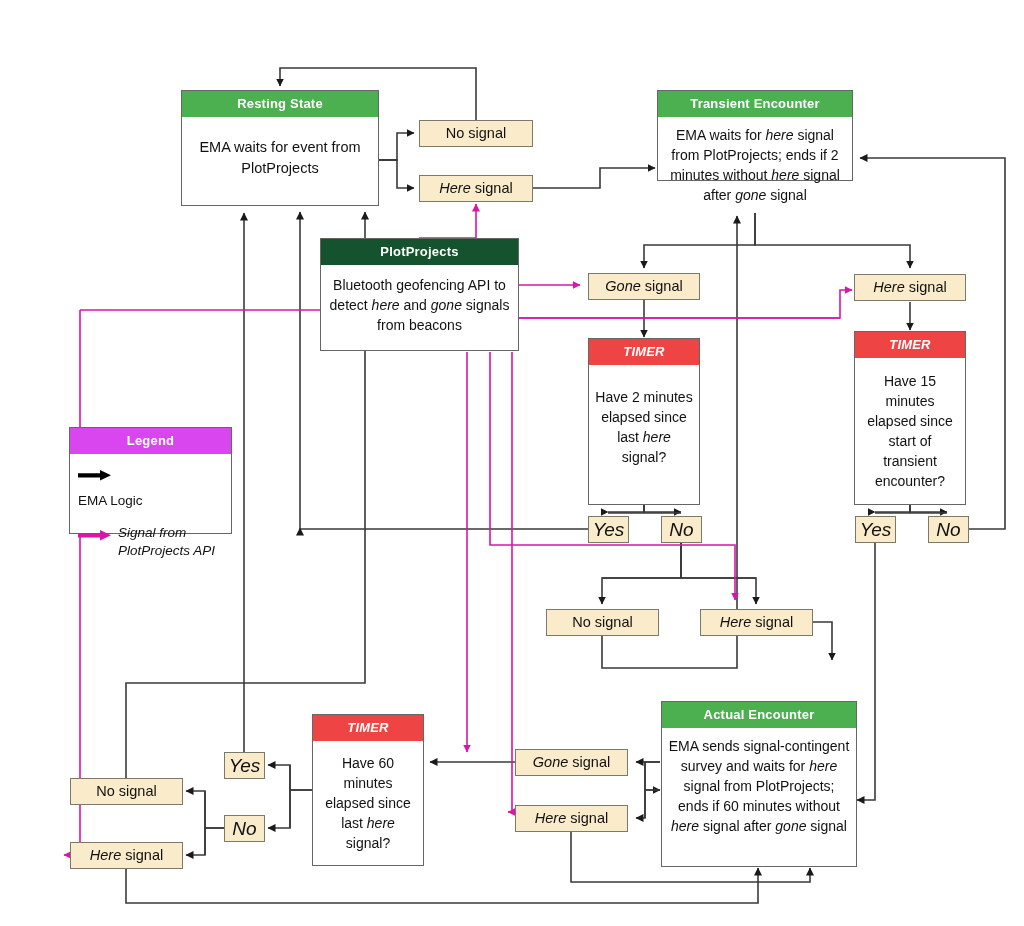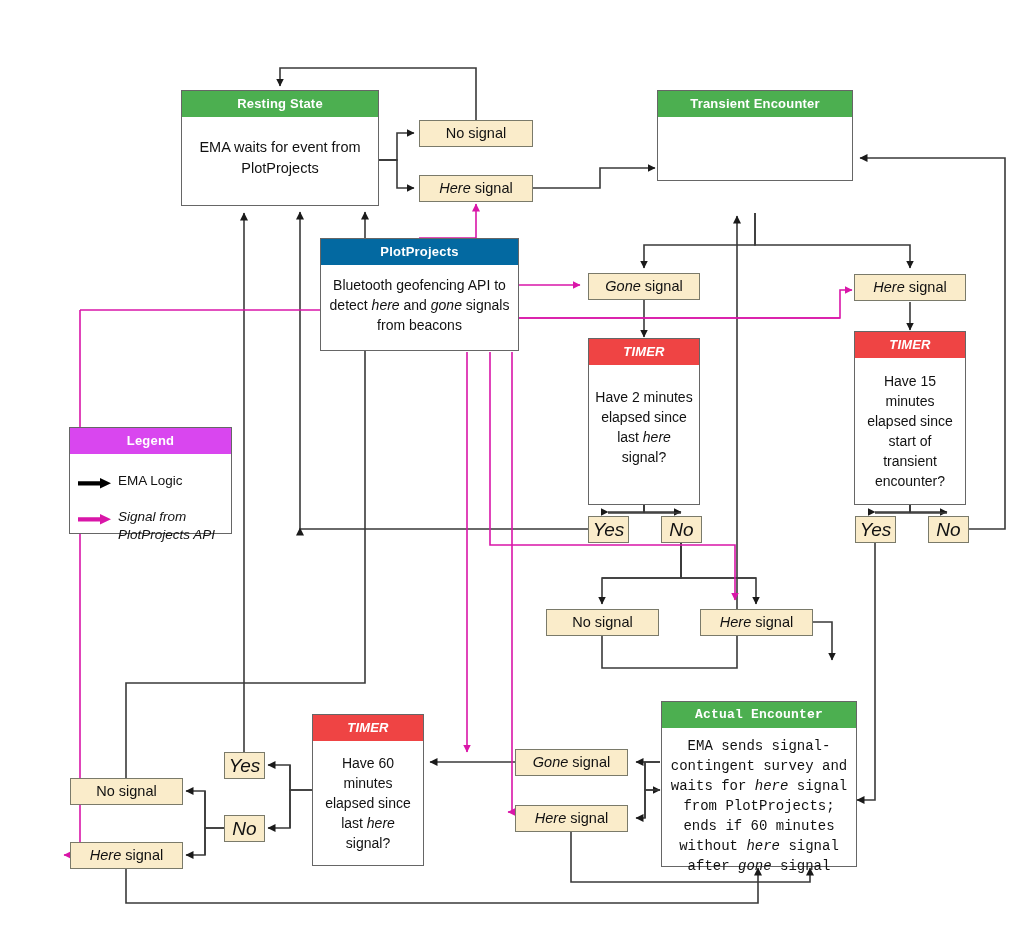--- a/index.html
+++ b/index.html
@@ -5,21 +5,21 @@
   html,body{margin:0;padding:0;background:#ffffff;}
   body{width:1024px;height:926px;position:relative;overflow:hidden;
        font-family:"Liberation Sans","DejaVu Sans",sans-serif;color:#111;}
   #canvas{position:absolute;left:0;top:0;width:1024px;height:926px;}
   svg#wires{position:absolute;left:0;top:0;width:1024px;height:926px;pointer-events:none;}
 
   .node{position:absolute;box-sizing:border-box;border:1px solid #666;background:#fff;}
   .hdr{box-sizing:border-box;width:100%;text-align:center;font-weight:bold;color:#fff;
        font-size:13px;line-height:25px;height:26px;letter-spacing:.2px;}
   .hdr.green{background:#4caf50;}
-  .hdr.orange{background:#0369a1;}
+  .hdr.orange{background:#14532d;}
   .hdr.red{background:#ef4444;font-style:italic;}
   .hdr.blue{background:#d946ef;}
   .bodytxt{box-sizing:border-box;text-align:center;font-size:14.5px;line-height:21px;
            padding:8px 6px;color:#111;}
   .bodytxt.small{font-size:14px;line-height:20px;}
 
   .pill{position:absolute;box-sizing:border-box;border:1px solid #7a7a6a;background:#faecca;
         text-align:center;font-size:14.5px;line-height:25px;height:27px;color:#111;}
   .pill.tiny{font-size:19px;}
   em{font-style:italic;}
@@ -130,28 +130,29 @@
     </g>
   </svg>
 
   <div class="node" style="left:181px;top:90px;width:198px;height:116px;">
     <div class="hdr green">Resting State</div>
     <div class="bodytxt" style="padding-top:20px;">EMA waits for event from PlotProjects</div>
   </div>
 
   <div class="node" style="left:657px;top:90px;width:196px;height:91px;">
     <div class="hdr green">Transient Encounter</div>
+    <div class="bodytxt small">EMA waits for <em>here</em> signal from PlotProjects; ends if 2 minutes without <em>here</em> signal after <em>gone</em> signal</div>
   </div>
 
   <div class="node" style="left:320px;top:238px;width:199px;height:113px;">
     <div class="hdr orange">PlotProjects</div>
     <div class="bodytxt small" style="padding-top:10px;">Bluetooth geofencing API to detect <em>here</em> and <em>gone</em> signals from beacons</div>
   </div>
 
-  <div class="node" style="left:661px;top:701px;width:196px;height:166px;font-family:Liberation Mono, monospace;">
+  <div class="node" style="left:661px;top:701px;width:196px;height:166px;">
     <div class="hdr green">Actual Encounter</div>
     <div class="bodytxt small">EMA sends signal-contingent survey and waits for <em>here</em> signal from PlotProjects; ends if 60 minutes without <em>here</em> signal after <em>gone</em> signal</div>
   </div>
 
   <div class="node" style="left:588px;top:338px;width:112px;height:167px;">
     <div class="hdr red">TIMER</div>
     <div class="bodytxt small" style="padding-top:22px;">Have 2 minutes elapsed since last <em>here</em> signal?</div>
   </div>
 
   <div class="node" style="left:854px;top:331px;width:112px;height:174px;">
@@ -183,21 +184,21 @@
   <div class="pill" style="left:515px;top:805px;width:113px;"><em>Here</em> signal</div>
 
   <div class="pill tiny" style="left:224px;top:752px;width:41px;"><em>Yes</em></div>
   <div class="pill tiny" style="left:224px;top:815px;width:41px;"><em>No</em></div>
 
   <div class="pill" style="left:70px;top:778px;width:113px;">No signal</div>
   <div class="pill" style="left:70px;top:842px;width:113px;"><em>Here</em> signal</div>
 
   <div class="node" style="left:69px;top:427px;width:163px;height:107px;">
     <div class="hdr blue">Legend</div>
-    <div class="legend-row" style="margin-top:16px;">
+    <div class="legend-row" style="margin-top:8px;flex-direction:column;">
       <span class="ar">
         <svg width="34" height="11" viewBox="0 0 34 11">
             <path d="M0,3.2 L22,3.2 L22,0 L33,5.3 L22,10.6 L22,7.4 L0,7.4 z" fill="#000"></path>
           </svg>
       </span>
       <span class="legend-txt">EMA Logic</span>
     </div>
     <div class="legend-row" style="margin-top:10px;font-style:italic;">
       <span class="ar">
         <svg width="34" height="11" viewBox="0 0 34 11">

